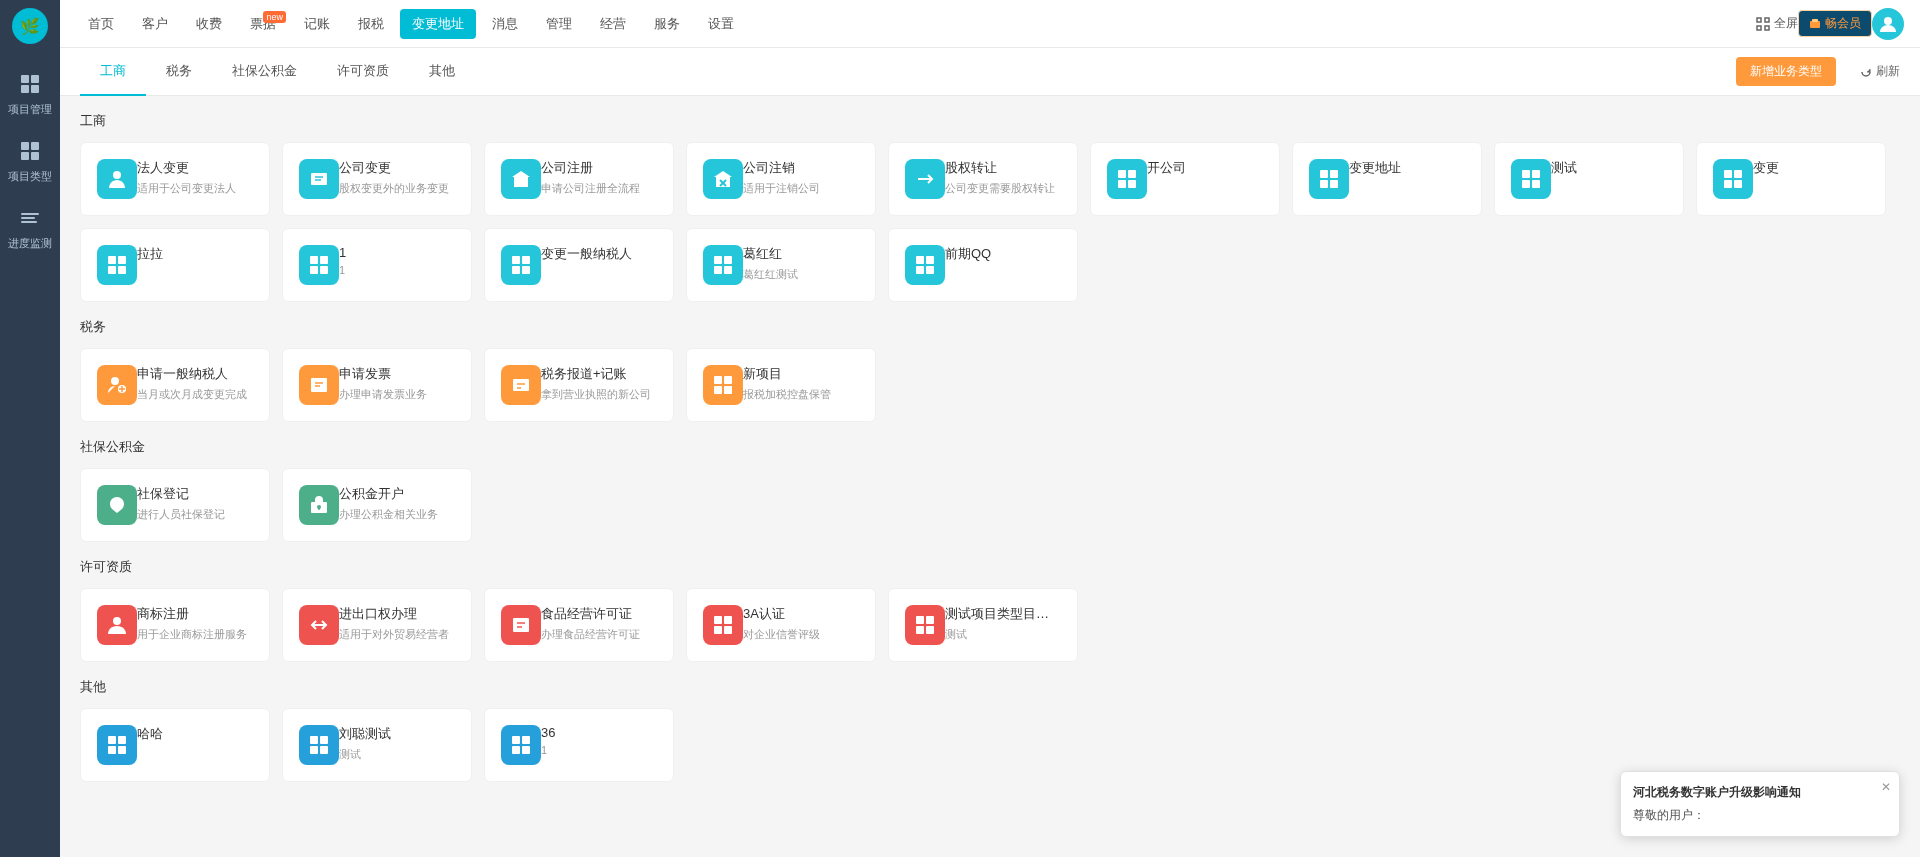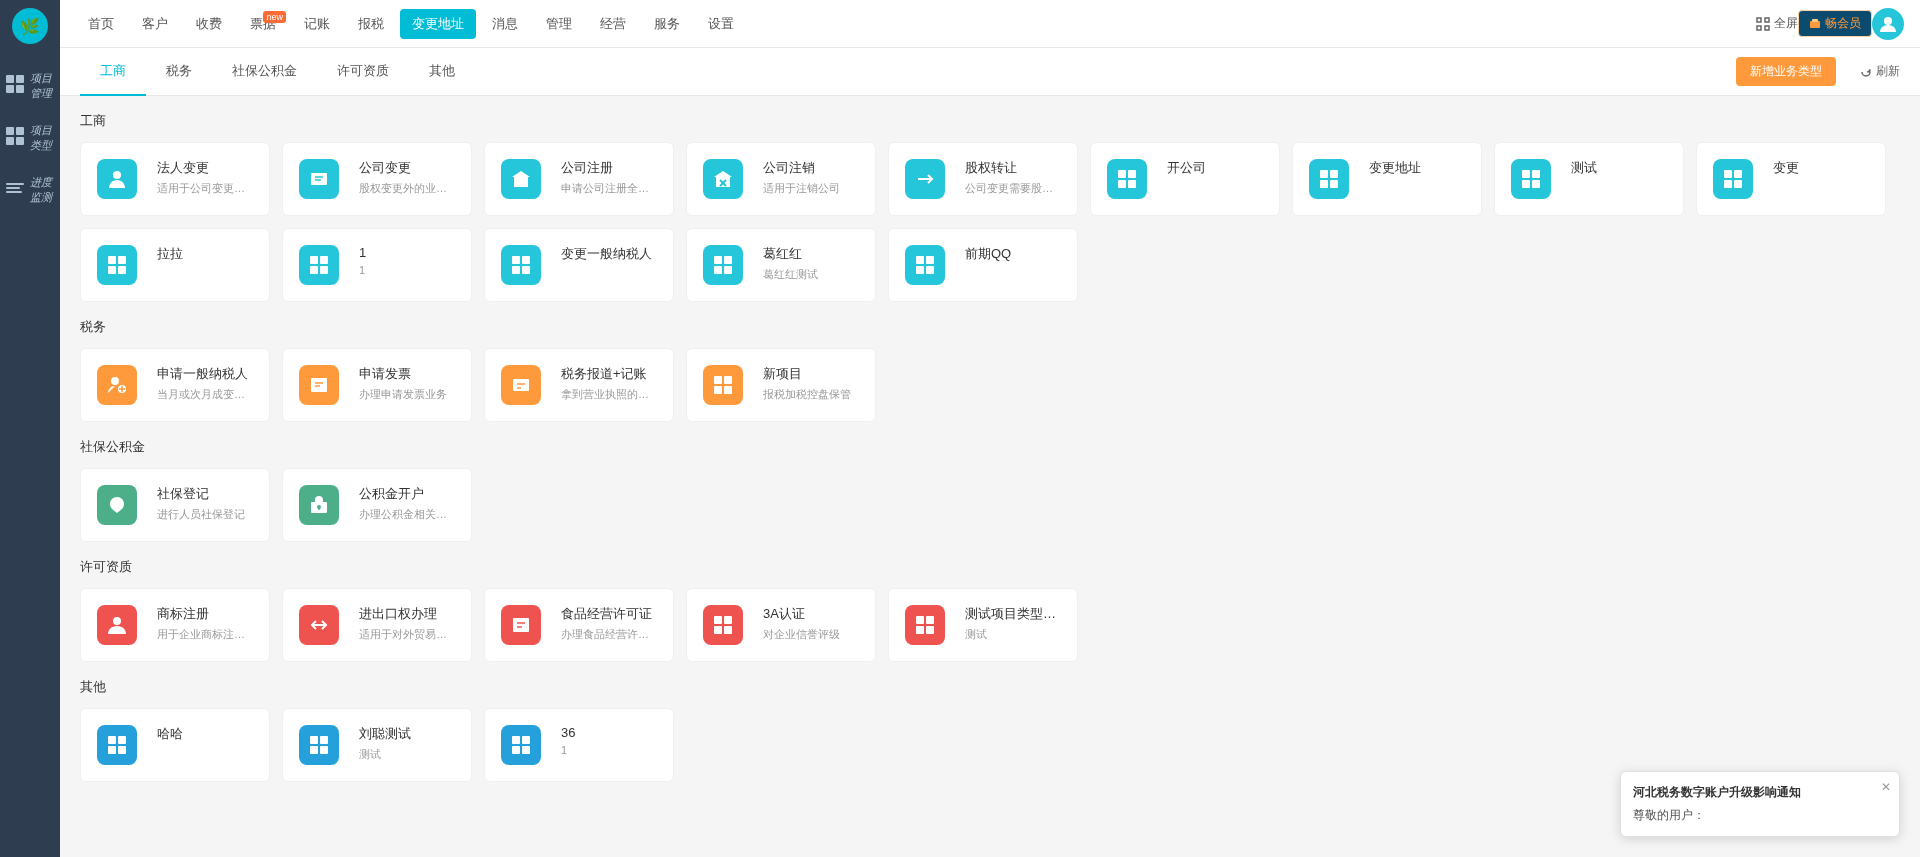--- a/index.html
+++ b/index.html
@@ -16,28 +16,27 @@
       flex-shrink: 0;
     }
     .sidebar-logo {
       width: 36px;
       height: 36px;
       margin-bottom: 16px;
     }
     .sidebar-item {
       width: 100%;
       display: flex;
-      flex-direction: row;
+      flex-direction: column;
       align-items: center;
       padding: 10px 4px;
       color: #afc2d4;
       cursor: pointer;
       font-size: 11px;
       text-align: center;
-      font-style: italic;
     }
     .sidebar-item .icon-box {
       width: 28px;
       height: 28px;
       margin-bottom: 4px;
       display: flex;
       align-items: center;
       justify-content: center;
     }
 
@@ -192,21 +191,21 @@
       flex-wrap: wrap;
       gap: 12px;
       margin-bottom: 16px;
     }
     .card {
       background: #fff;
       border-radius: 6px;
       padding: 16px;
       display: flex;
       align-items: flex-start;
-      gap: 20px;
+      gap: 0;
       width: 190px;
       cursor: pointer;
       border: 1px solid #f0f0f0;
       transition: box-shadow 0.2s;
     }
     .card-icon {
       width: 40px;
       height: 40px;
       border-radius: 8px;
       display: flex;

